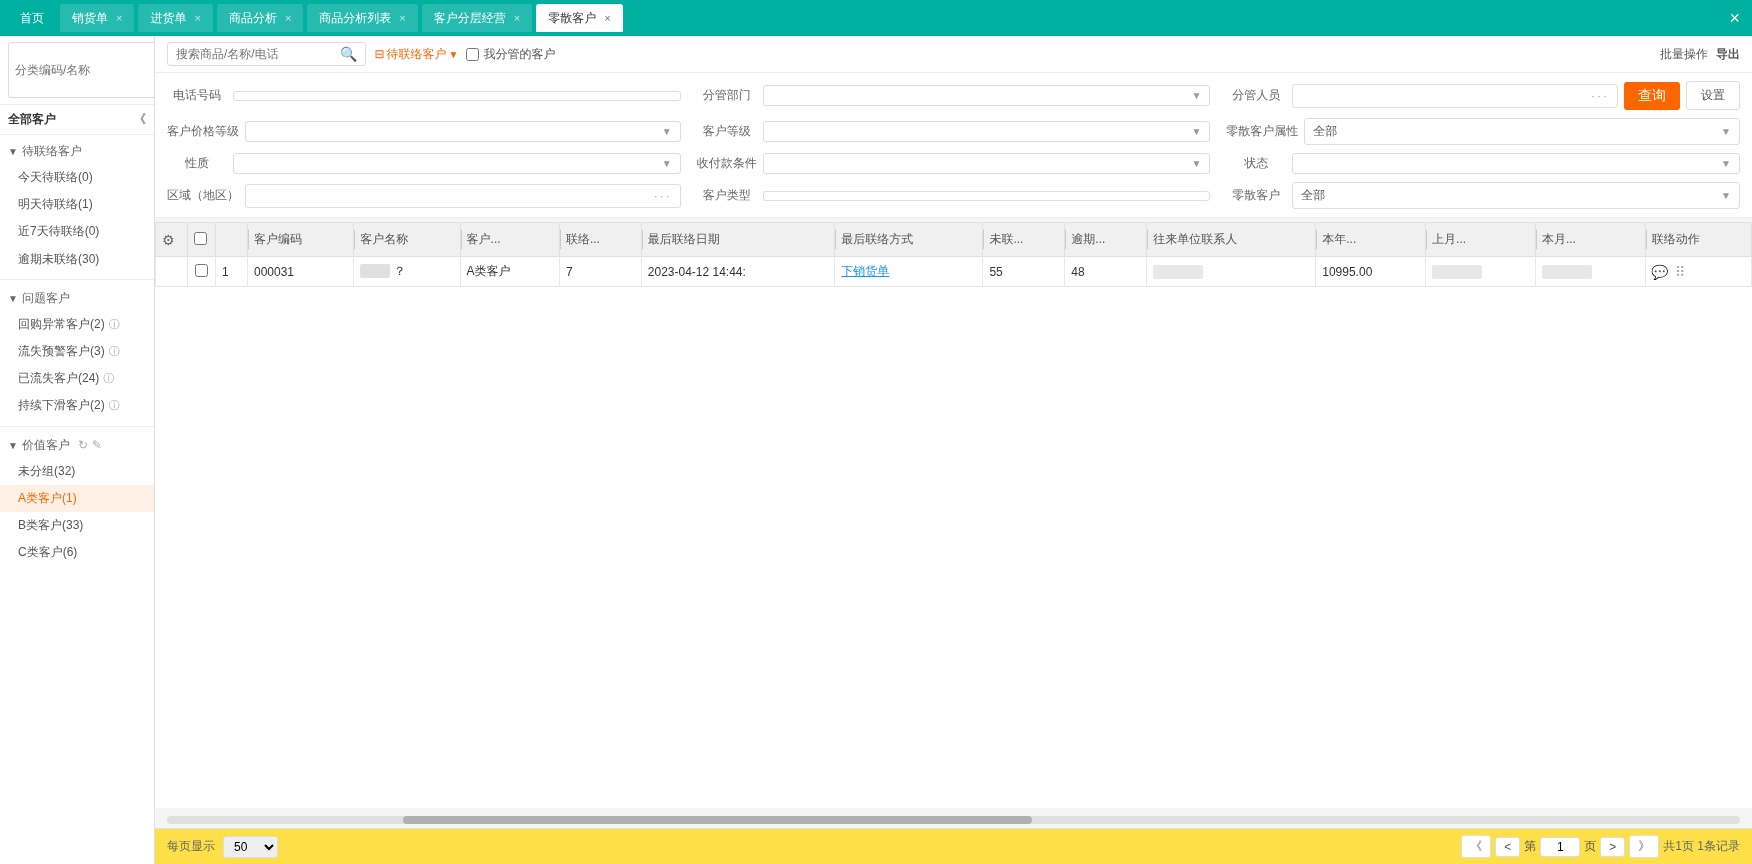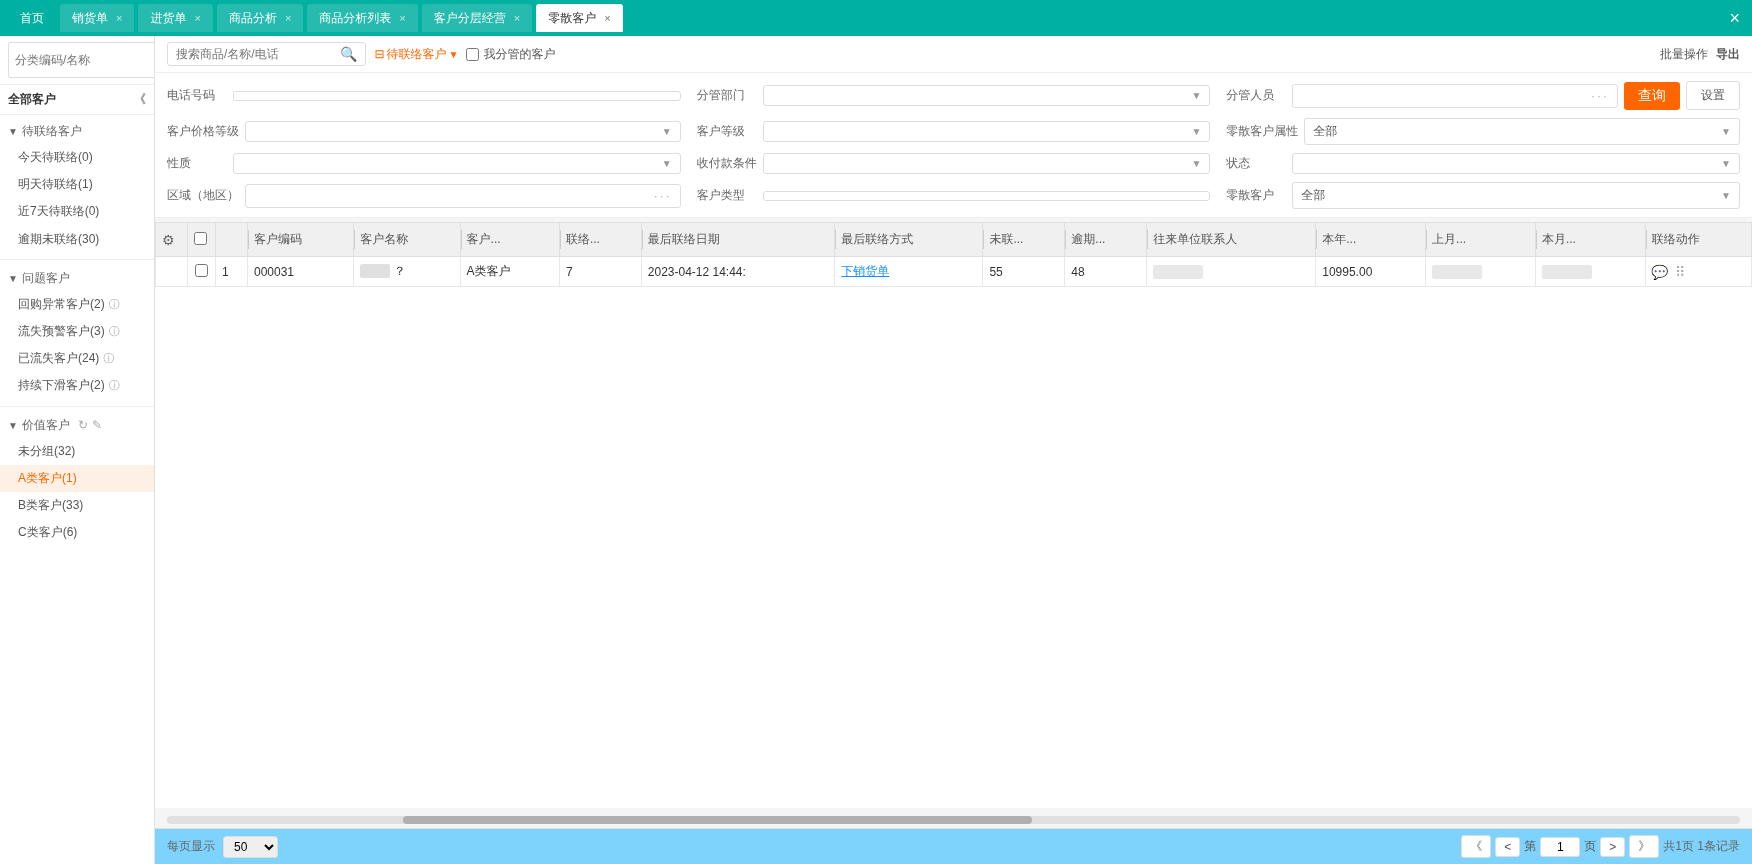--- a/index.html
+++ b/index.html
@@ -31,21 +31,21 @@
     
     .sidebar {
       width: 155px; background: #fff; border-right: 1px solid #e0e0e0;
       display: flex; flex-direction: column; overflow-y: auto; flex-shrink: 0;
     }
     .sidebar-search {
       display: flex; align-items: center;
       padding: 6px 8px; border-bottom: 1px solid #eee; gap: 4px;
     }
     .sidebar-search input {
-      flex: 1; border: 1px solid #ddd; border-radius: 2px; padding: 10px 6px;
+      flex: 1; border: 1px solid #ddd; border-radius: 2px; padding: 20px 6px;
       font-size: 12px; outline: none; color: #999;
     }
     
     .sidebar-header {
       display: flex; align-items: center; justify-content: space-between;
       padding: 6px 8px; font-weight: bold; font-size: 13px; color: #333;
       border-bottom: 1px solid #eee;
       gap: 36px;
     }
     .sidebar-header .icons { display: flex; gap: 4px; color: #999; }
@@ -81,21 +81,21 @@
     .filter-actions .link { color: #555; cursor: pointer; font-size: 12px; margin-left: 39px; }
     .filter-actions .export { color: #555; cursor: pointer; font-size: 12px; font-weight: bold; }
     
     
     .adv-filters {
       background: #fff; padding: 8px 12px; border-bottom: 1px solid #eee;
       display: grid; grid-template-columns: repeat(3, 1fr); gap: 8px 16px;
       flex-shrink: 0;
     }
     .filter-row { display: flex; align-items: center; gap: 6px; }
-    .filter-label { color: #666; white-space: nowrap; min-width: 60px; text-align: left; }
+    .filter-label { color: #666; white-space: nowrap; min-width: 60px; text-align: center; }
     .filter-input {
       flex: 1; border: 1px solid #ddd; border-radius: 3px; padding: 4px 8px;
       font-size: 12px; outline: none; background: #fff; position: relative;
       display: flex; align-items: center; justify-content: space-between; cursor: pointer;
       color: #555;
     }
     .filter-input .arrow-down { color: #999; font-size: 10px; }
     .filter-input .dots { color: #aaa; letter-spacing: 2px; }
     
     
@@ -110,21 +110,21 @@
     .data-table th .col-sep { position: absolute; left: 0; top: 20%; height: 60%; width: 1px; background: #ccc; }
     .data-table td {
       padding: 6px 6px; border: 1px solid #e8e8e8; color: #333;
       font-size: 12px; white-space: nowrap;
     }
     .gear-icon { color: #666; cursor: pointer; font-size: 14px; }
     .link-cell { color: #1890ff; cursor: pointer; text-decoration: underline; }
     
     
     .bottom-bar {
-      background: #7dd3fc; border-top: 1px solid #e0e0e0;
+      background: #fde047; border-top: 1px solid #e0e0e0;
       padding: 6px 12px; display: flex; align-items: center; gap: 8px;
       flex-shrink: 0; color: #555;
     }
     .page-size-label { color: #666; }
     .page-size-select {
       border: 1px solid #ddd; border-radius: 3px; padding: 2px 6px;
       font-size: 12px; outline: none; cursor: pointer;
     }
     .page-nav { display: flex; align-items: center; gap: 4px; margin-left: auto; }
     .page-btn { border: 1px solid #ddd; background: #fff; padding: 2px 8px; border-radius: 3px; cursor: pointer; color: #555; font-size: 12px; }

